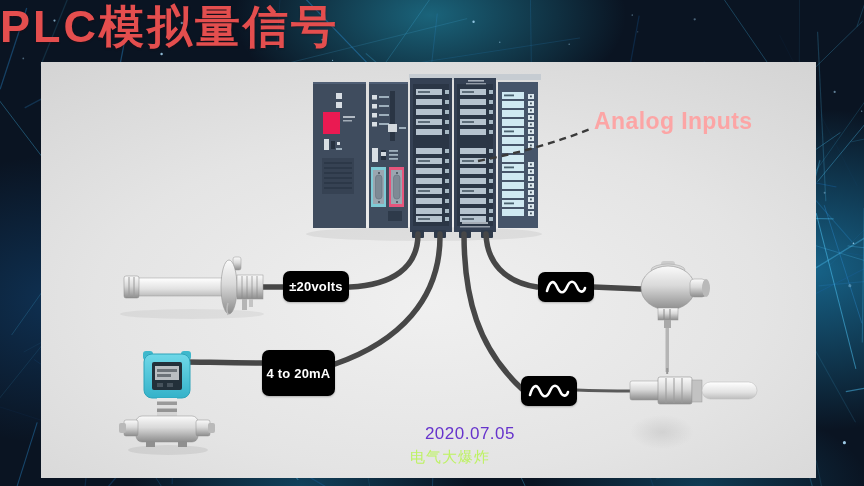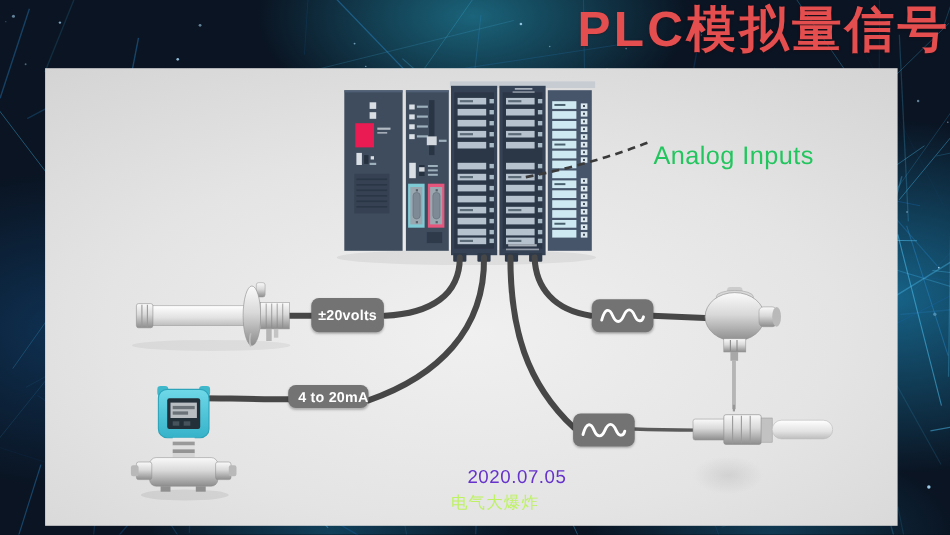--- a/index.html
+++ b/index.html
@@ -10,39 +10,39 @@
       radial-gradient(280px 150px at 430px 15px, rgba(40,165,195,.55), transparent 70%),
       radial-gradient(320px 230px at 815px 270px, rgba(35,175,235,.5), transparent 70%),
       radial-gradient(260px 200px at 55px 300px, rgba(22,95,160,.38), transparent 72%),
       radial-gradient(240px 120px at 300px 486px, rgba(30,150,200,.35), transparent 70%),
       radial-gradient(240px 120px at 700px 486px, rgba(30,150,200,.3), transparent 70%),
       #0a1422;
   }
   #plexus{position:absolute;left:0;top:0;z-index:1;}
   .page-title{
     position:absolute;left:0;top:0;width:864px;height:58px;z-index:4;
-    text-align:right;line-height:54px;font-size:45px;font-weight:700;
+    text-align:left;line-height:54px;font-size:45px;font-weight:700;
     letter-spacing:3px;color:#e44e4e;
     text-shadow:0 1px 2px rgba(60,0,0,.35);
   }
   .panel{
     position:absolute;left:41px;top:62px;width:775px;height:416px;z-index:2;
     background:radial-gradient(90% 85% at 50% 58%, #f0f0f0 0%, #e4e4e4 48%, #cfcfcf 100%);
   }
   #scene{position:absolute;left:0;top:0;z-index:3;pointer-events:none;}
   .dark-badge{
-    position:absolute;z-index:4;background:#737373;border-radius:7px;
+    position:absolute;z-index:4;background:#000000;border-radius:7px;
     color:#ffffff;font-weight:700;display:flex;align-items:center;justify-content:center;
     box-shadow:0 1px 2px rgba(0,0,0,.25);
   }
   .sig-label{font-size:13px;letter-spacing:.2px;}
   .wave-box svg{display:block;}
   .analog-callout{
-    position:absolute;left:594px;top:128px;z-index:4;
-    font-size:23px;font-weight:400;color:#22c55e;letter-spacing:.4px;
+    position:absolute;left:594px;top:108px;z-index:4;
+    font-size:23px;font-weight:700;color:#fca5a5;letter-spacing:.4px;
   }
   .footer-date{
     position:absolute;left:385px;top:424px;width:130px;z-index:4;
     text-align:right;font-size:17px;color:#6633cc;letter-spacing:.5px;
   }
   .footer-channel{
     position:absolute;left:385px;top:448px;width:130px;z-index:4;
     text-align:center;font-size:15px;color:#bef264;letter-spacing:1px;
   }
   .watermark{
@@ -613,21 +613,21 @@
     <line x1="674" y1="378" x2="674" y2="403" stroke="#9a9a9a" stroke-width="1"></line>
     <line x1="682" y1="378" x2="682" y2="403" stroke="#9a9a9a" stroke-width="1"></line>
     <rect x="692" y="380" width="10" height="22" fill="#c2c2c2" stroke="#9a9a9a" stroke-width=".5"></rect>
     <rect x="702" y="382" width="55" height="17" rx="8.5" fill="url(#probeG)" stroke="#bfbfbf" stroke-width=".6"></rect>
   </g>
 </svg>
 
 <div class="dark-badge sig-label" style="left:283px;top:271px;width:66px;height:31px;">
   <span>±20volts</span>
 </div>
-<div class="dark-badge sig-label" style="left:262px;top:350px;width:73px;height:21px;justify-content:flex-end;">
+<div class="dark-badge sig-label" style="left:262px;top:350px;width:73px;height:46px;">
   <span>4 to 20mA</span>
 </div>
 
 <div class="dark-badge wave-box" style="left:538px;top:272px;width:56px;height:30px;">
   <svg width="44" height="22" viewBox="0 0 44 22">
     <path d="M3,15 C6,4 10,4 13,11 C16,18 20,18 23,11 C26,4 30,4 33,11 C36,18 40,16 41,12" fill="none" stroke="#ffffff" stroke-width="2.6" stroke-linecap="round"></path>
   </svg>
 </div>
 <div class="dark-badge wave-box" style="left:521px;top:376px;width:56px;height:30px;">
   <svg width="44" height="22" viewBox="0 0 44 22">

